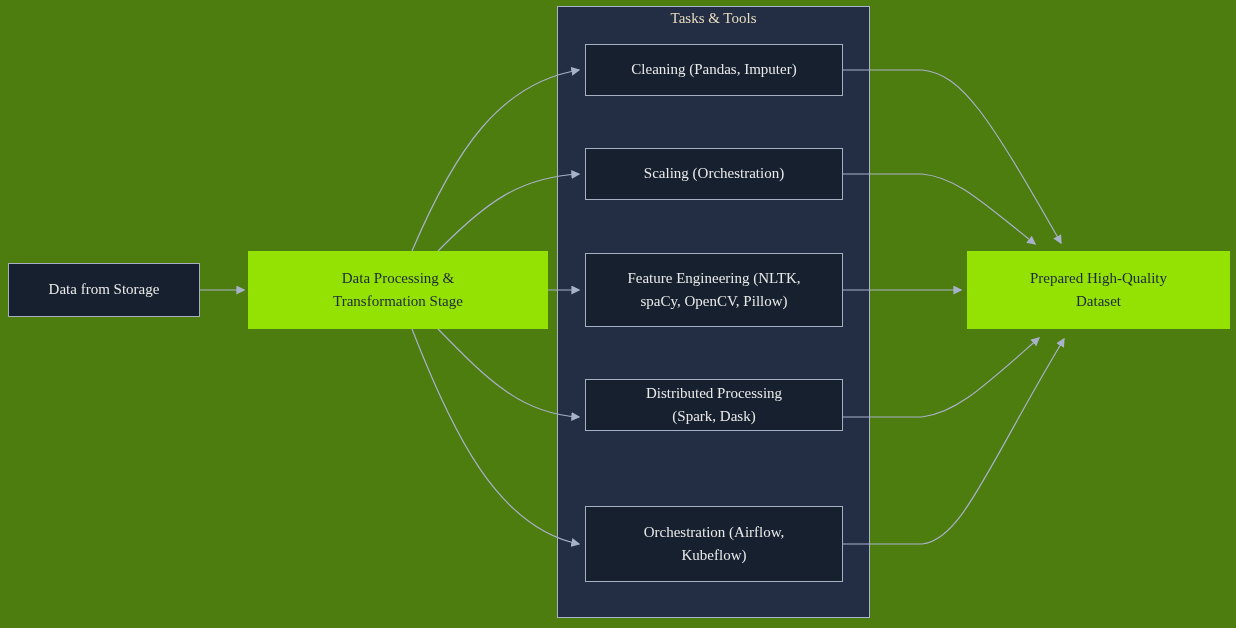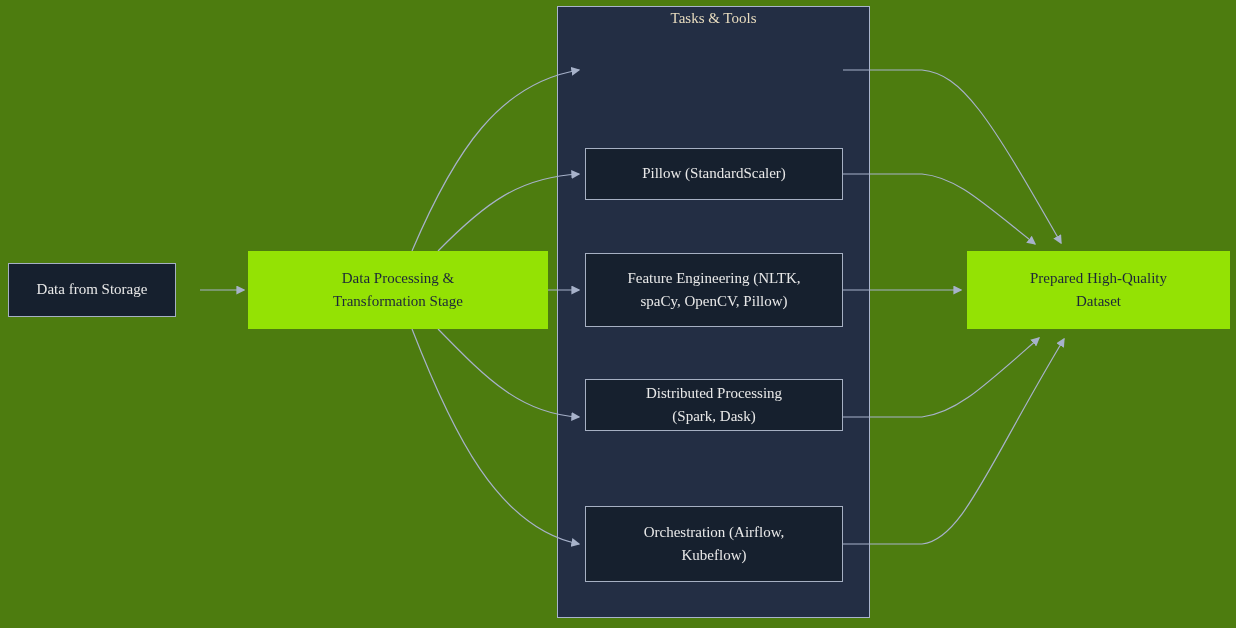--- a/index.html
+++ b/index.html
@@ -59,21 +59,21 @@
   .dark-node {
     background: #16202e;
     border: 1px solid #a6b0c3;
     color: #e9e9e9;
   }
   .green-node {
     background: #94e204;
     border: 1px solid #94e204;
     color: #1d2838;
   }
-  .n-storage       { left: 8px;   top: 263px; width: 168px; height: 54px; }
+  .n-storage       { left: 8px;   top: 263px; width: 192px; height: 54px; }
   .n-processing    { left: 248px; top: 251px; width: 300px; height: 78px; }
   .n-cleaning      { left: 585px; top: 44px;  width: 258px; height: 52px; }
   .n-scaling       { left: 585px; top: 148px; width: 258px; height: 52px; }
   .n-feature       { left: 585px; top: 253px; width: 258px; height: 74px; }
   .n-distributed   { left: 585px; top: 379px; width: 258px; height: 52px; }
   .n-orchestration { left: 585px; top: 506px; width: 258px; height: 76px; }
   .n-dataset       { left: 967px; top: 251px; width: 263px; height: 78px; }
   .edge {
     fill: none;
     stroke: #a7b2ca;
@@ -105,22 +105,23 @@
     <path class="edge" marker-end="url(#arrow)" d="M 843,290 H 961"></path>
     <path class="edge" marker-end="url(#arrow)" d="M 843,417 H 922 C 956,413 982,388 1039,338"></path>
     <path class="edge" marker-end="url(#arrow)" d="M 843,544 H 922 C 962,540 988,465 1064,339"></path>
   </svg>
 
   <div class="node dark-node n-storage">Data from Storage</div>
 
   <div class="node green-node n-processing">Data Processing &amp;
 Transformation Stage</div>
 
+  <div class="node dark-node n-cleaning">Cleaning (Pandas, Imputer)</div>
 
-  <div class="node dark-node n-scaling">Pillow (StandardScaler)</div>
+  <div class="node dark-node n-scaling">Scaling (Orchestration)</div>
 
   <div class="node dark-node n-feature">Feature Engineering (NLTK,
 spaCy, OpenCV, Pillow)</div>
 
   <div class="node dark-node n-distributed">Distributed Processing
 (Spark, Dask)</div>
 
   <div class="node dark-node n-orchestration">Orchestration (Airflow,
 Kubeflow)</div>
 

